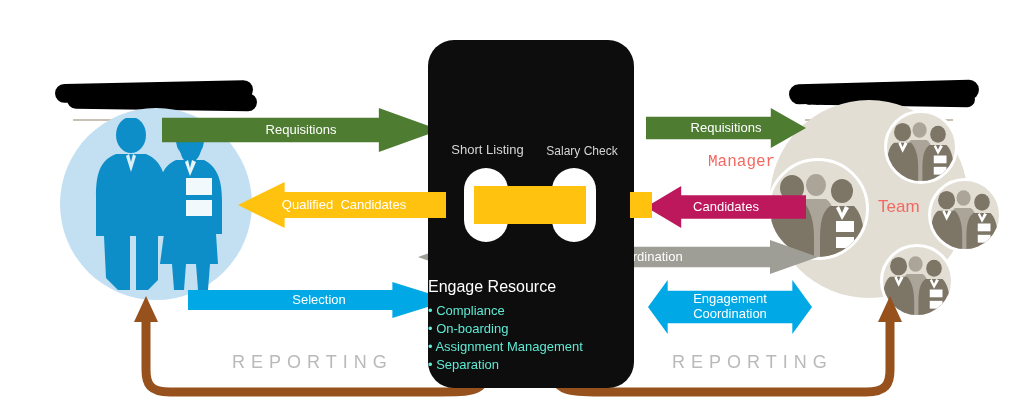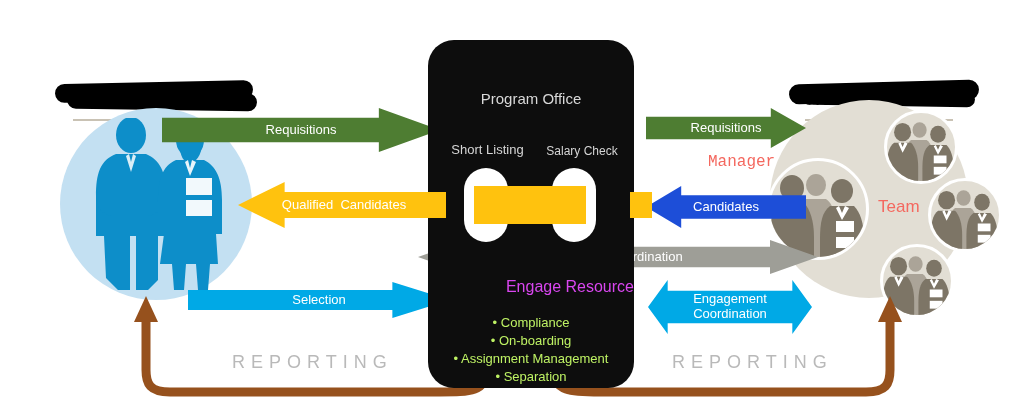--- a/index.html
+++ b/index.html
@@ -115,31 +115,29 @@
     position:absolute;
     background:#ffffff;
     border-radius:22px;
   }
   .yellow-bar{
     position:absolute;
     background:#ffc20e;
   }
   .engage-title{
     position:absolute;left:0;right:0;
-    text-align:right;
-    color:#d946ef;
+    text-align:left;
+    color:#ffffff;
     font-size:16px;
   }
   .engage-list{
     position:absolute;left:0;right:0;
-    text-align:center;
-    color:#bef264;
+    color:#5eead4;
     font-size:13px;
     line-height:18px;
-    margin-top:12px;
   }
 
   
   .reporting{
     position:absolute;
     color:#b9b9b9;
     font-size:18px;
     letter-spacing:6px;
     white-space:nowrap;
   }
@@ -284,35 +282,34 @@
   <div class="arrow ar-right" style="left:180px;top:282px;width:262px;height:36px;background:#00a9e6;margin-left:8px;">
     <span>Selection</span>
   </div>
 
   <div class="arrow ar-right" style="left:646px;top:108px;width:160px;height:40px;background:#4e7d32;">
     <span>Requisitions</span>
   </div>
 
   <div class="manager-label" style="left:708px;top:153px;font-family:Liberation Mono, monospace;">Manager</div>
 
-  <div class="arrow ar-left" style="left:646px;top:186px;width:160px;height:42px;background:#1d4ed8;">
+  <div class="arrow ar-left" style="left:646px;top:186px;width:160px;height:42px;background:#be185d;">
     <span>Candidates</span>
   </div>
 
   <div class="arrow ar-both" style="left:418px;top:240px;width:400px;height:34px;background:#9e9e97;">
     <span>Interview Coordination</span>
   </div>
 
   <div class="arrow ar-both" style="left:648px;top:280px;width:164px;height:54px;background:#00a9e6;">
     <span>Engagement
 Coordination</span>
   </div>
 
   <div class="panel">
-    <div class="panel-sub" style="top:50px;font-size:15px;">Program Office</div>
 
     <div class="abs" style="left:12px;top:102px;width:95px;text-align:center;color:#d5d5d5;font-size:13px;">Short Listing</div>
     <div class="abs" style="left:108px;top:104px;width:92px;text-align:center;color:#d5d5d5;font-size:12px;">Salary Check</div>
 
     <div class="pill" style="left:36px;top:128px;width:44px;height:74px;"></div>
     <div class="pill" style="left:124px;top:128px;width:44px;height:74px;"></div>
     <div class="yellow-bar" style="left:46px;top:146px;width:112px;height:38px;"></div>
 
     <div class="engage-title" style="top:238px;">Engage Resource</div>
     <div class="engage-list" style="top:262px;">

